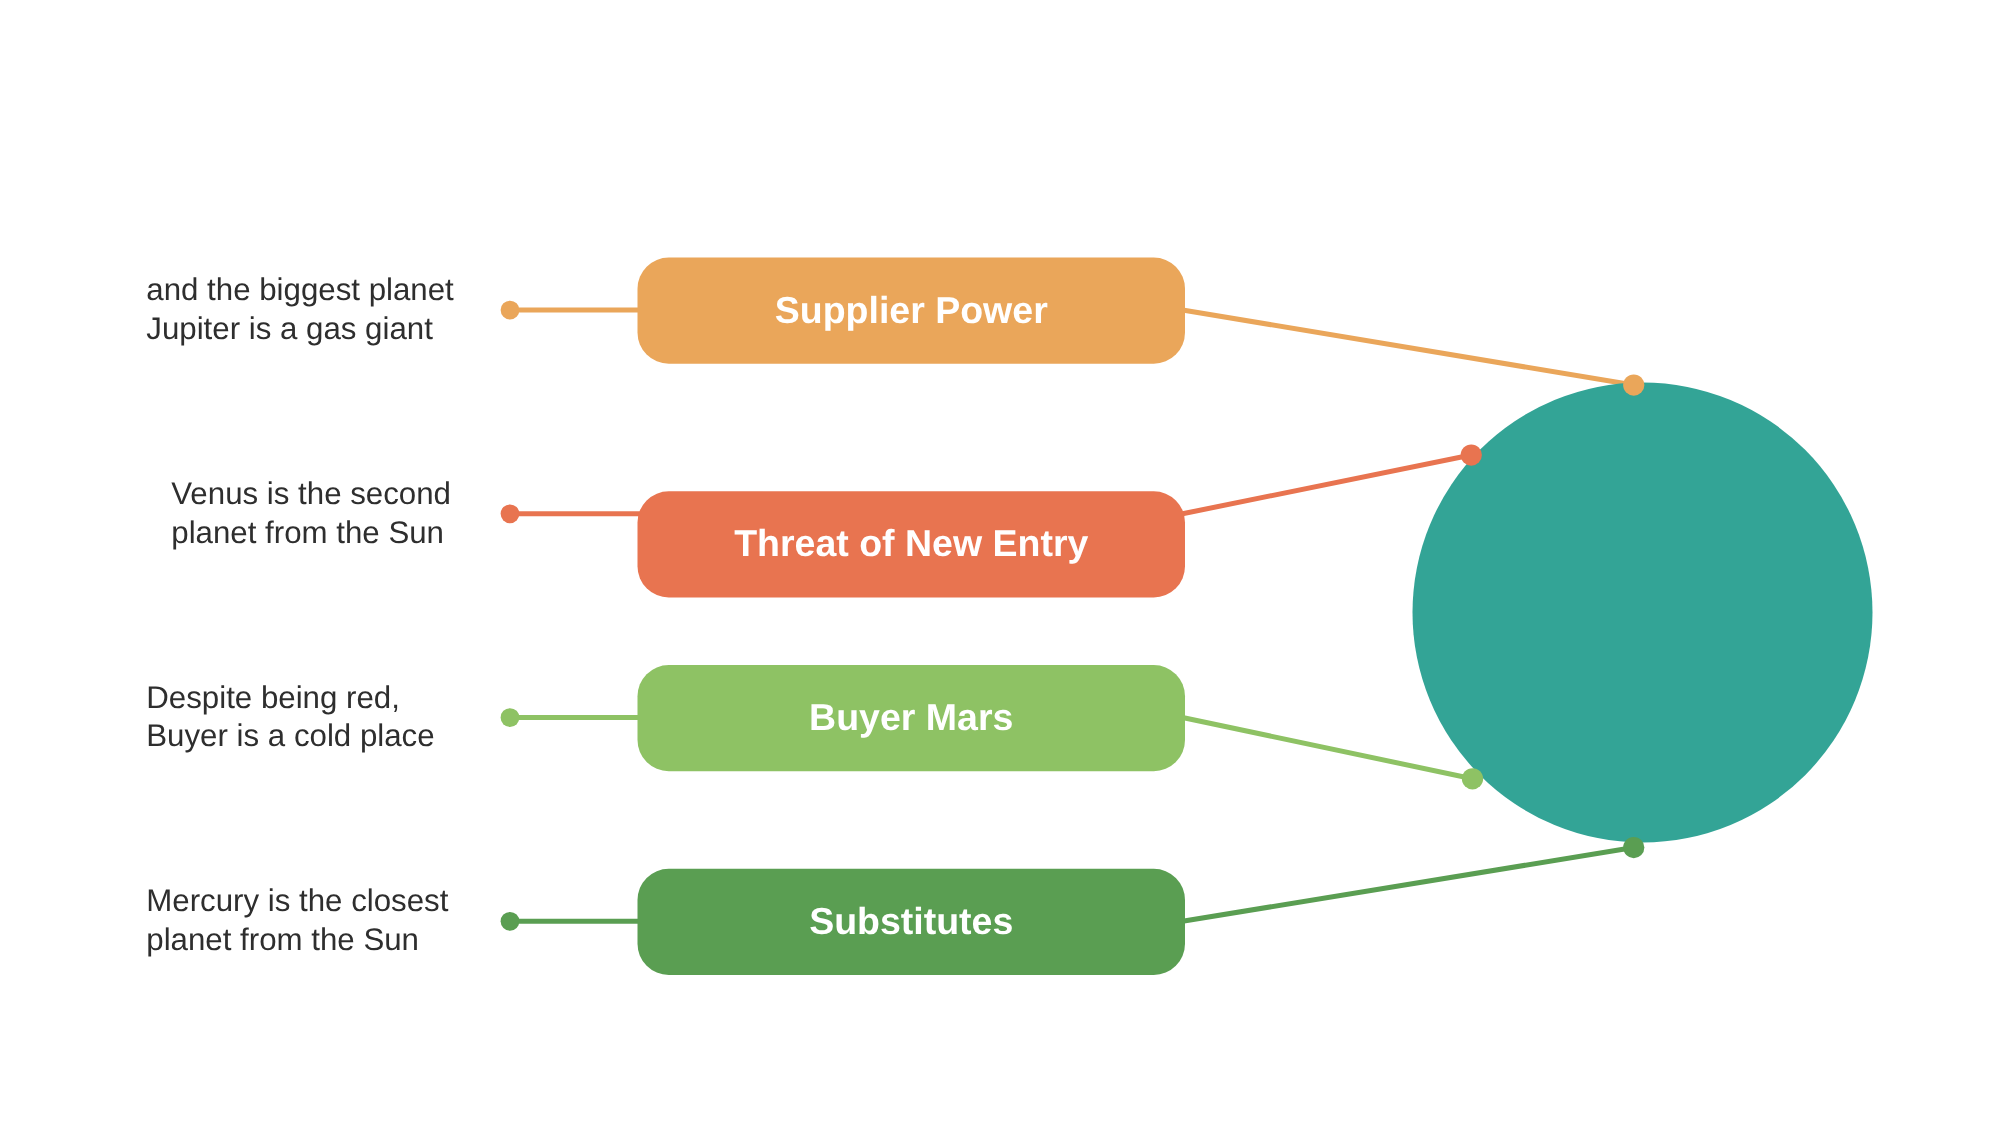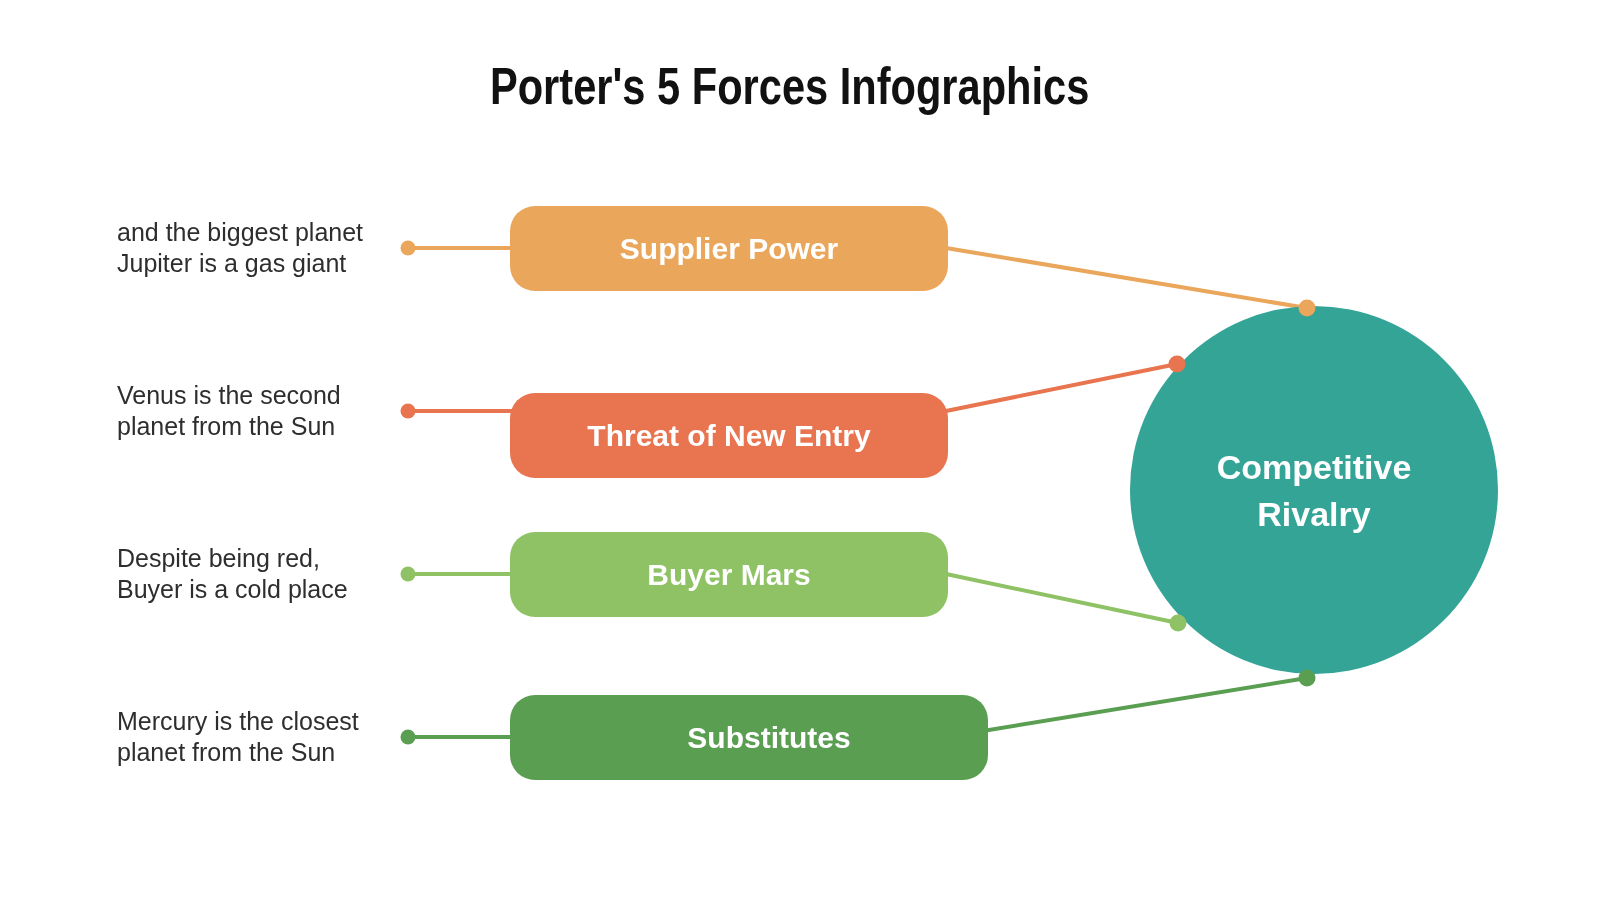--- a/index.html
+++ b/index.html
@@ -58,21 +58,21 @@
     width: 300px;
     color: var(--note-text, #2e2e2e);
     font-size: 25px;
     line-height: 31px;
     font-weight: normal;
   }
   .force-note span { display: block; }
   .bg-orange      { background: var(--orange); }
   .bg-red         { background: var(--red); margin-top: 24px; }
   .bg-light-green { background: var(--light-green); }
-  .bg-dark-green  { background: var(--dark-green); padding-left: 40px; }
+  .bg-dark-green  { background: var(--dark-green); }
   .st-orange      { stroke: var(--orange); }
   .st-red         { stroke: var(--red); }
   .st-light-green { stroke: var(--light-green); }
   .st-dark-green  { stroke: var(--dark-green); }
   .fl-orange      { fill: var(--orange); }
   .fl-red         { fill: var(--red); }
   .fl-light-green { fill: var(--light-green); }
   .fl-dark-green  { fill: var(--dark-green); }
   .fl-teal        { fill: var(--teal); }
   .connector { stroke-width: 4; fill: none; }
@@ -87,21 +87,20 @@
     line-height: 47px;
     font-weight: bold;
   }
   .rivalry-label span { display: block; }
 </style>
 </head>
 <body>
 
 <div class="stage">
 
-  <h1 class="title"><span class="squeeze">Porter's 5 Forces Infographics</span></h1>
 
   <svg class="svg-layer" width="1600" height="900" viewBox="0 0 1600 900">
 
     <line class="connector st-orange" x1="408" y1="248" x2="512" y2="248"></line>
     <line class="connector st-red" x1="408" y1="411" x2="512" y2="411"></line>
     <line class="connector st-light-green" x1="408" y1="574" x2="512" y2="574"></line>
     <line class="connector st-dark-green" x1="408" y1="737" x2="512" y2="737"></line>
 
     <line class="connector st-orange" x1="946" y1="248" x2="1307" y2="308"></line>
     <line class="connector st-red" x1="946" y1="411" x2="1177" y2="364"></line>
@@ -122,21 +121,21 @@
   </svg>
 
   <div class="force-note" style="top:217px;">
     <span>and the biggest planet</span>
     <span>Jupiter is a gas giant</span>
   </div>
   <div class="force-box bg-orange" style="top:206px;">
     <span>Supplier Power</span>
   </div>
 
-  <div class="force-note" style="top:380px;">
+  <div class="force-note" style="top:380px;margin-left:20px;">
     <span>Venus is the second</span>
     <span>planet from the Sun</span>
   </div>
   <div class="force-box bg-red" style="top:369px;">
     <span>Threat of New Entry</span>
   </div>
 
   <div class="force-note" style="top:543px;">
     <span>Despite being red,</span>
     <span>Buyer is a cold place</span>
@@ -146,18 +145,14 @@
   </div>
 
   <div class="force-note" style="top:706px;">
     <span>Mercury is the closest</span>
     <span>planet from the Sun</span>
   </div>
   <div class="force-box bg-dark-green" style="top:695px;">
     <span>Substitutes</span>
   </div>
 
-  <div class="rivalry-label">
-    <span>Competitive</span>
-    <span>Rivalry</span>
-  </div>
 
 </div>
 
 </body></html>

